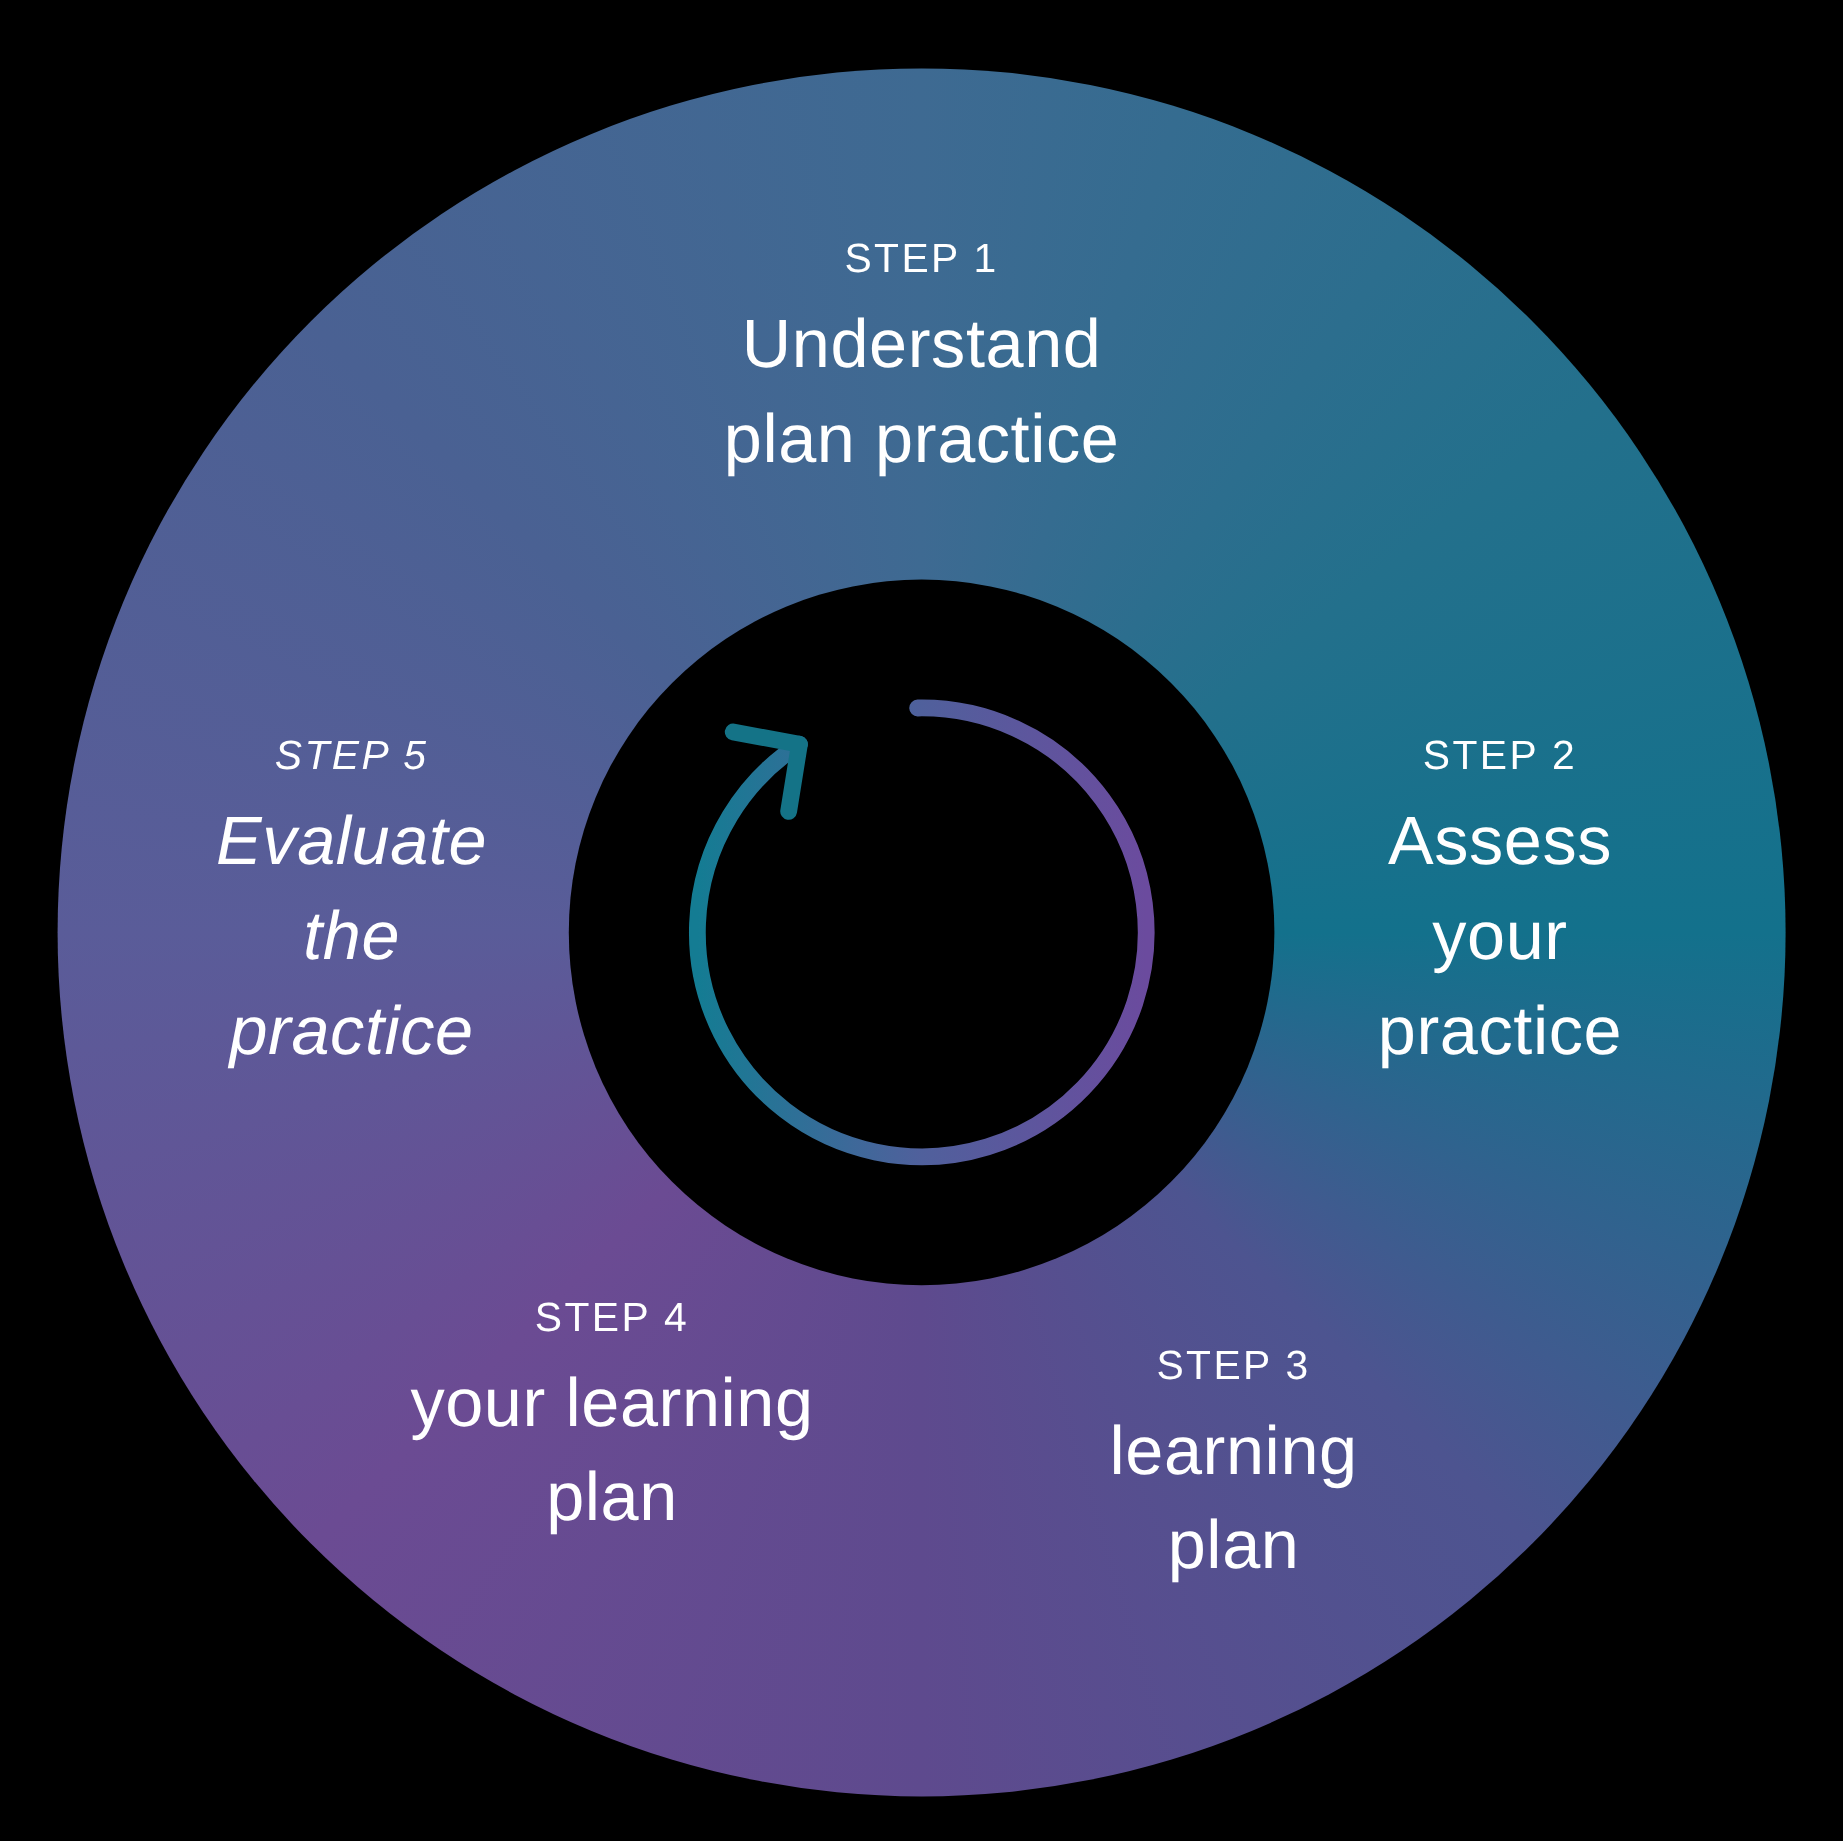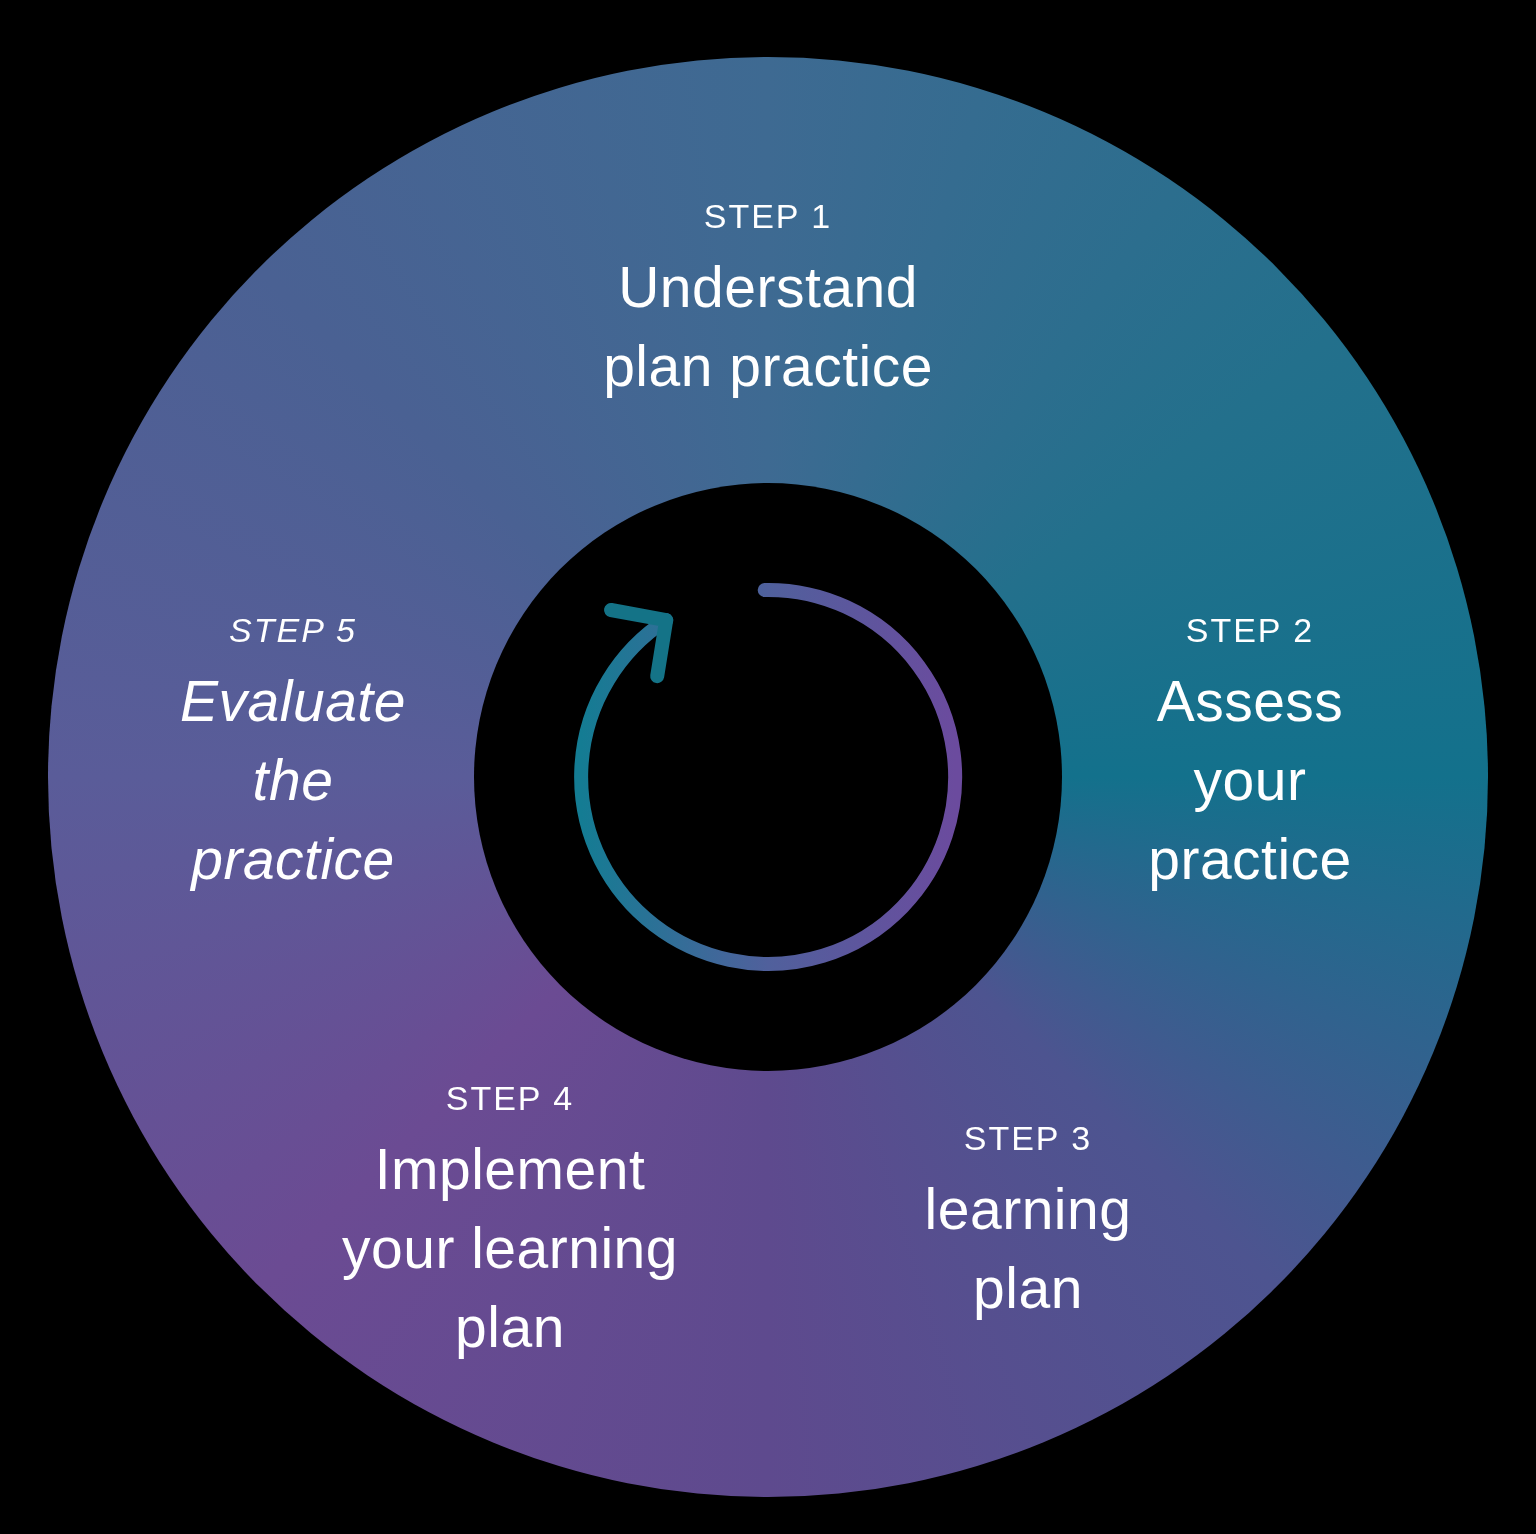--- a/index.html
+++ b/index.html
@@ -123,21 +123,20 @@
   </div>
 
   <div class="step step-3">
     <div class="step-label">STEP 3</div>
     <div class="step-line">learning</div>
     <div class="step-line">plan</div>
   </div>
 
   <div class="step step-4">
     <div class="step-label">STEP 4</div>
-    <div class="step-line">Implement</div>
     <div class="step-line">your learning</div>
     <div class="step-line">plan</div>
   </div>
 
   <div class="step step-5">
     <div class="step-label">STEP 5</div>
     <div class="step-line">Evaluate</div>
     <div class="step-line">the</div>
     <div class="step-line">practice</div>
   </div>

